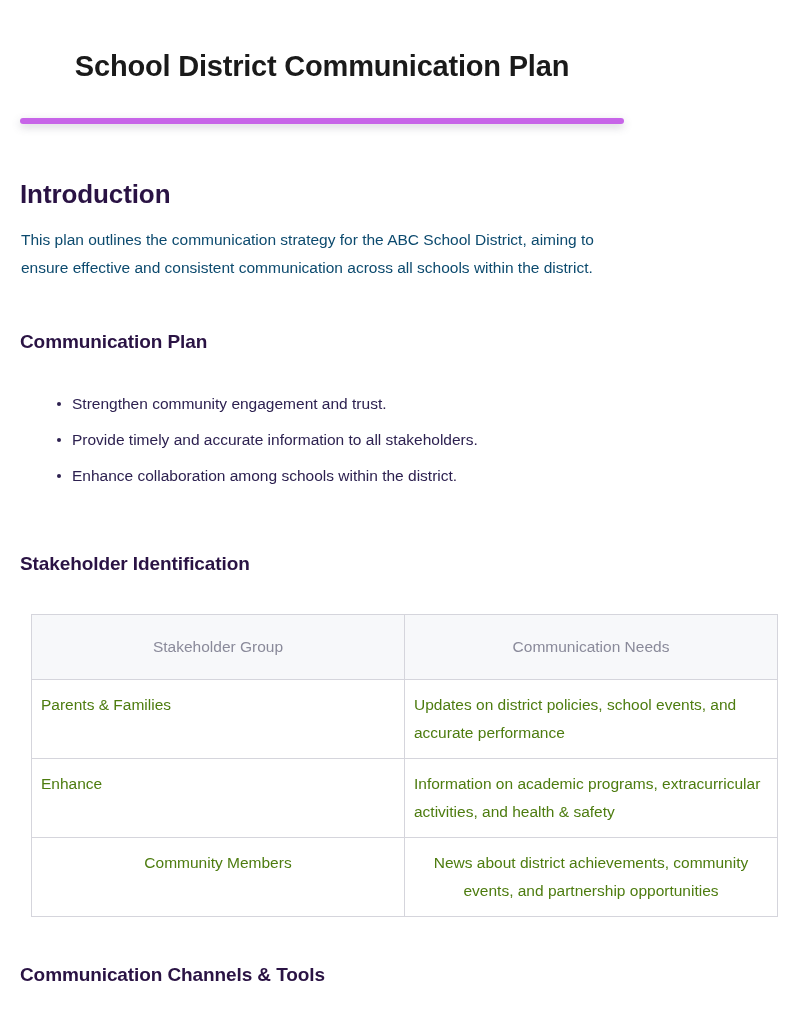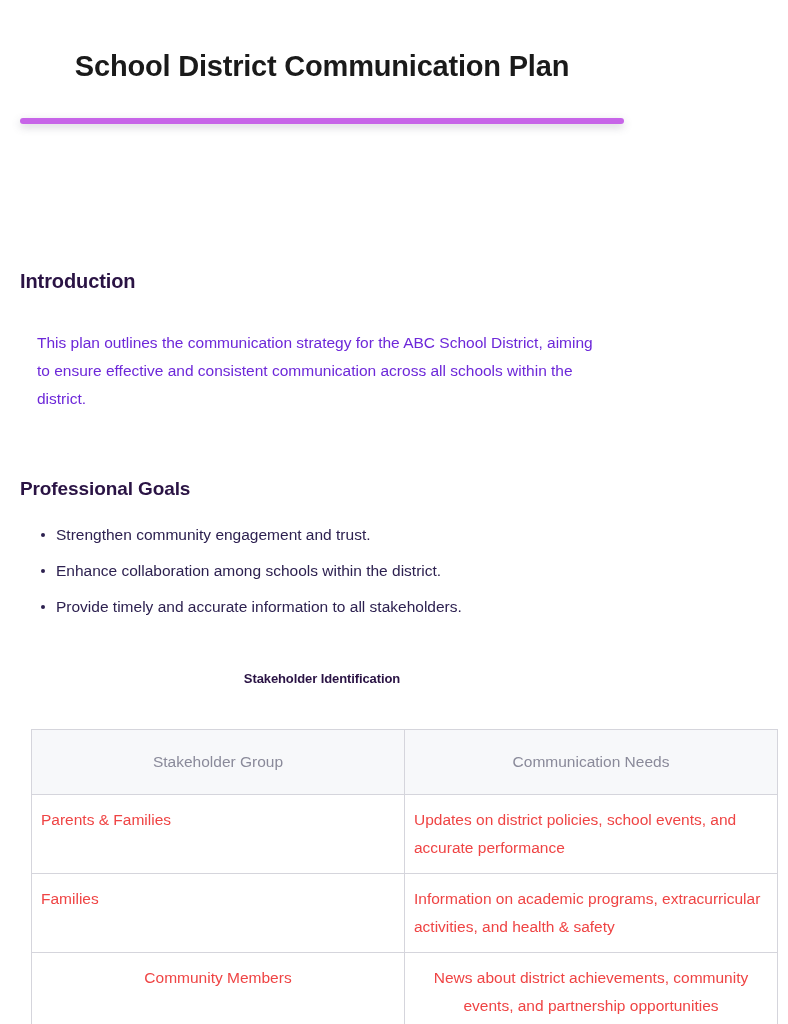--- a/index.html
+++ b/index.html
@@ -50,38 +50,38 @@
     box-shadow: 0 3px 9px rgba(100, 100, 120, 0.30);
   }
 
   
   .section-heading {
     margin: 0;
     font-weight: 700;
     color: #2a1344;
     letter-spacing: -0.1px;
   }
-  .h-intro      { font-size: 20px; line-height: 26px; padding-top: 120px; margin-top: 24px; }
+  .h-intro      { font-size: 26px; line-height: 26px; padding-top: 57px; }
   .h-goals      { font-size: 19px; line-height: 26px; padding-top: 46px; }
-  .h-stake      { font-size: 13px; line-height: 26px; padding-top: 48px; text-align: center; }
+  .h-stake      { font-size: 19px; line-height: 26px; padding-top: 48px; }
   .h-channels   { font-size: 19px; line-height: 26px; padding-top: 45px; }
 
   
   .body-text {
-    margin: 17px;
+    margin: 1px;
     padding-top: 18px;
     font-size: 15.5px;
     line-height: 28px;
-    color: #6d28d9;
+    color: #0c4a6e;
     max-width: 712px;
   }
 
   
   .goal-list {
-    margin: 0;
+    margin: 16px;
     padding: 22px 0 0 24px;
     list-style: none;
   }
   .goal-list li {
     position: relative;
     font-size: 15.5px;
     line-height: 22px;
     color: #2d2150;
     padding-left: 12px;
     margin-bottom: 14px;
@@ -122,21 +122,21 @@
     text-align: center;
     padding: 21px 14px;
     height: 46px;
     box-sizing: border-box;
     border-right: 1px solid #d5d5dc;
     border-bottom: 1px solid #d5d5dc;
   }
   table.stake-table thead th:last-child { border-right: none; margin-left: 25px; }
 
   table.stake-table tbody td {
-    color: #ef4444;
+    color: #4d7c0f;
     font-size: 15.5px;
     line-height: 28px;
     text-align: left;
     padding: 11px 9px 11px 9px;
     vertical-align: top;
     border-right: 1px solid #d5d5dc;
     border-bottom: 1px solid #d5d5dc;
     height: 73px;
     box-sizing: border-box;
   }
@@ -150,25 +150,25 @@
 
   <h1 class="doc-title">School District Communication Plan</h1>
 
   <div class="accent-rule-wrap">
     <div class="accent-rule"></div>
   </div>
 
   <h2 class="section-heading h-intro">Introduction</h2>
   <p class="body-text">This plan outlines the communication strategy for the ABC School District, aiming to ensure effective and consistent communication across all schools within the district.</p>
 
-  <h2 class="section-heading h-goals">Professional Goals</h2>
+  <h2 class="section-heading h-goals">Communication Plan</h2>
   <ul class="goal-list">
     <li>Strengthen community engagement and trust.</li>
+    <li>Provide timely and accurate information to all stakeholders.</li>
     <li>Enhance collaboration among schools within the district.</li>
-    <li>Provide timely and accurate information to all stakeholders.</li>
   </ul>
 
   <h2 class="section-heading h-stake">Stakeholder Identification</h2>
 
   <div class="table-wrap">
     <table class="stake-table">
       <colgroup>
           <col class="c1">
           <col class="c2">
         </colgroup>
@@ -177,21 +177,21 @@
           <th>Stakeholder Group</th>
           <th>Communication Needs</th>
         </tr>
       </thead>
       <tbody>
         <tr>
           <td>Parents &amp; Families</td>
           <td>Updates on district policies, school events, and accurate performance</td>
         </tr>
         <tr>
-          <td>Families</td>
+          <td>Enhance</td>
           <td>Information on academic programs, extracurricular activities, and health &amp; safety</td>
         </tr>
         <tr>
           <td>Community Members</td>
           <td>News about district achievements, community events, and partnership opportunities</td>
         </tr>
       </tbody>
     </table>
   </div>
 

